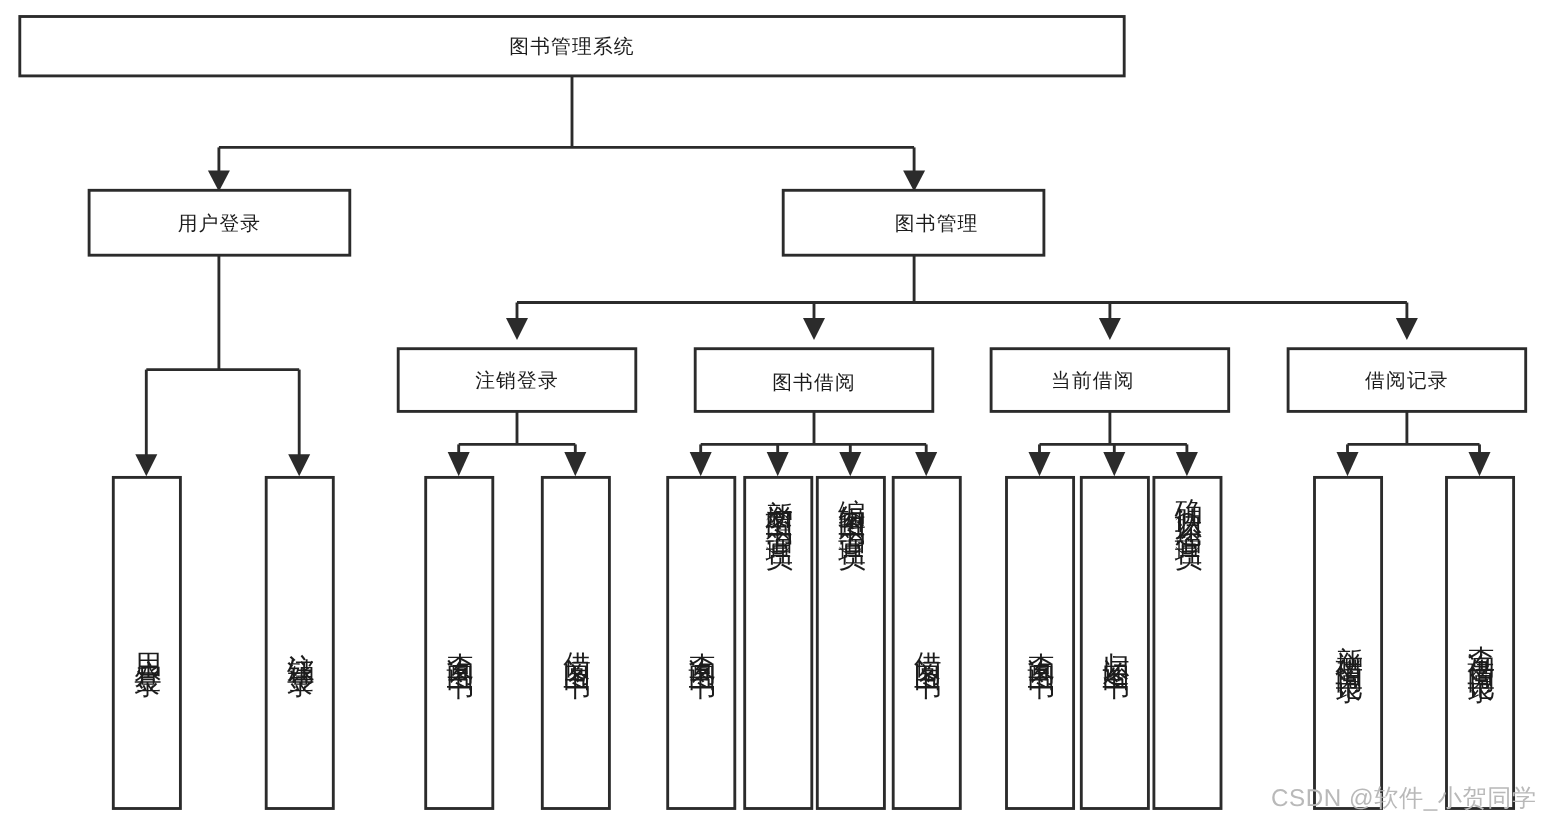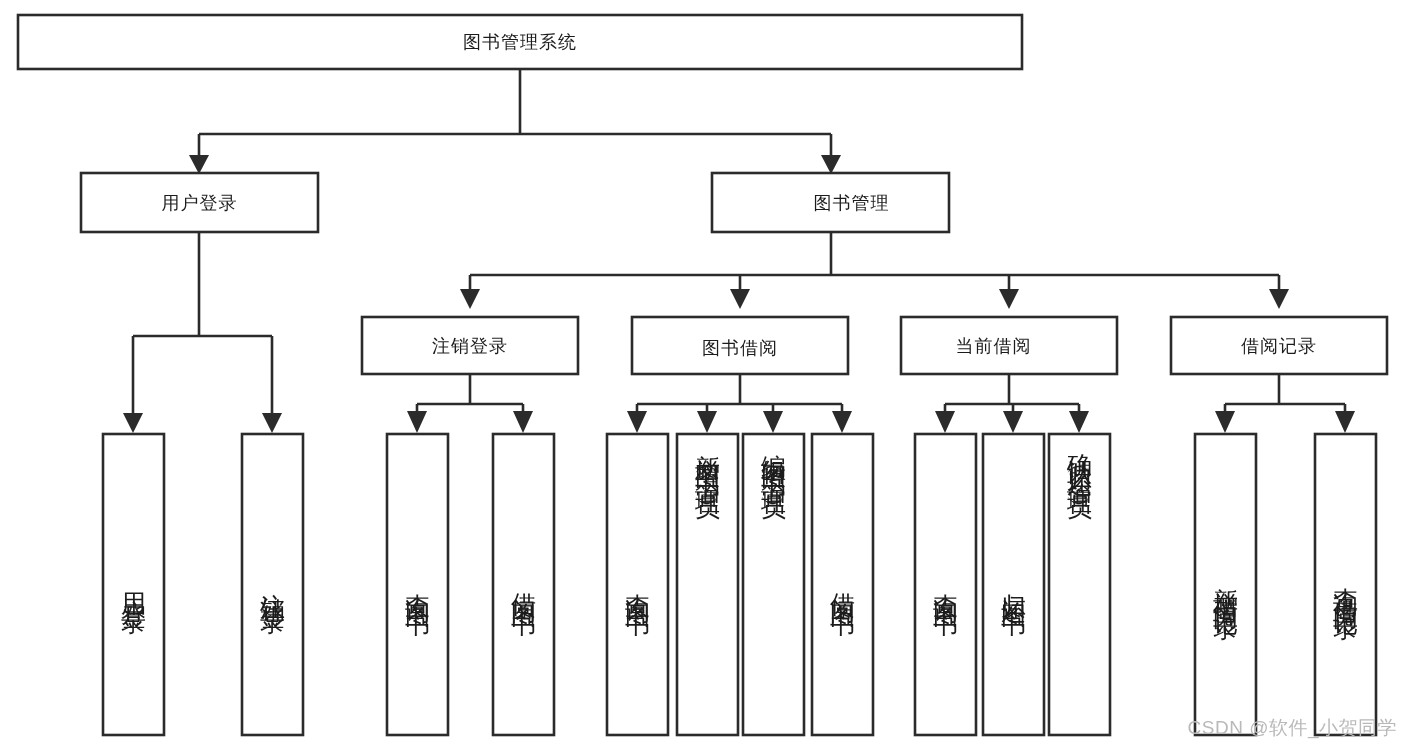--- a/index.html
+++ b/index.html
@@ -71,21 +71,21 @@
     font-size: 18px;
     color: #1c1c1c;
     white-space: nowrap;
     letter-spacing: 1px;
   }
   #watermark {
     position: absolute;
     right: 8px;
     bottom: 6px;
     font-family: "Liberation Sans", "DejaVu Sans", sans-serif;
-    font-size: 19px;
+    font-size: 22px;
     color: #b9b9b9;
     white-space: nowrap;
     letter-spacing: 0.5px;
   }
 </style>
 </head>
 <body>
 
 <div id="diagram-root">
 

